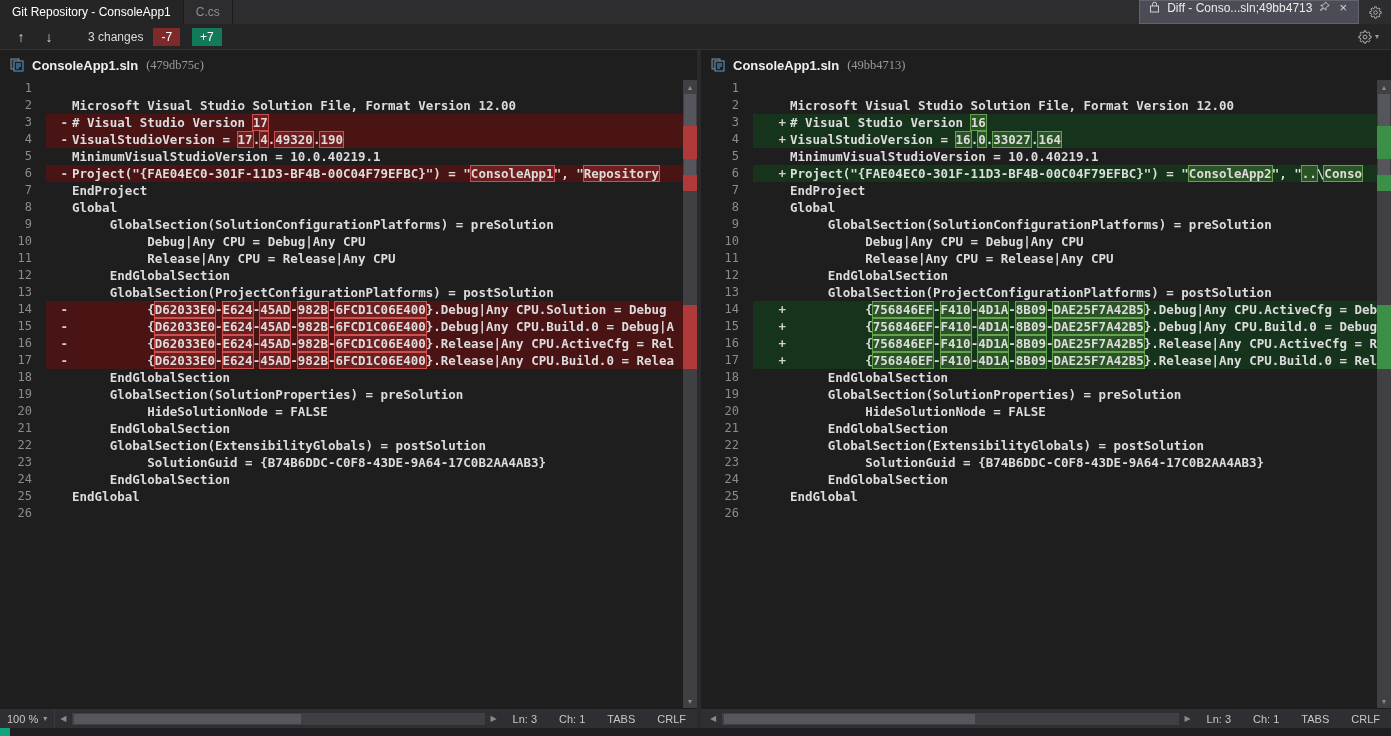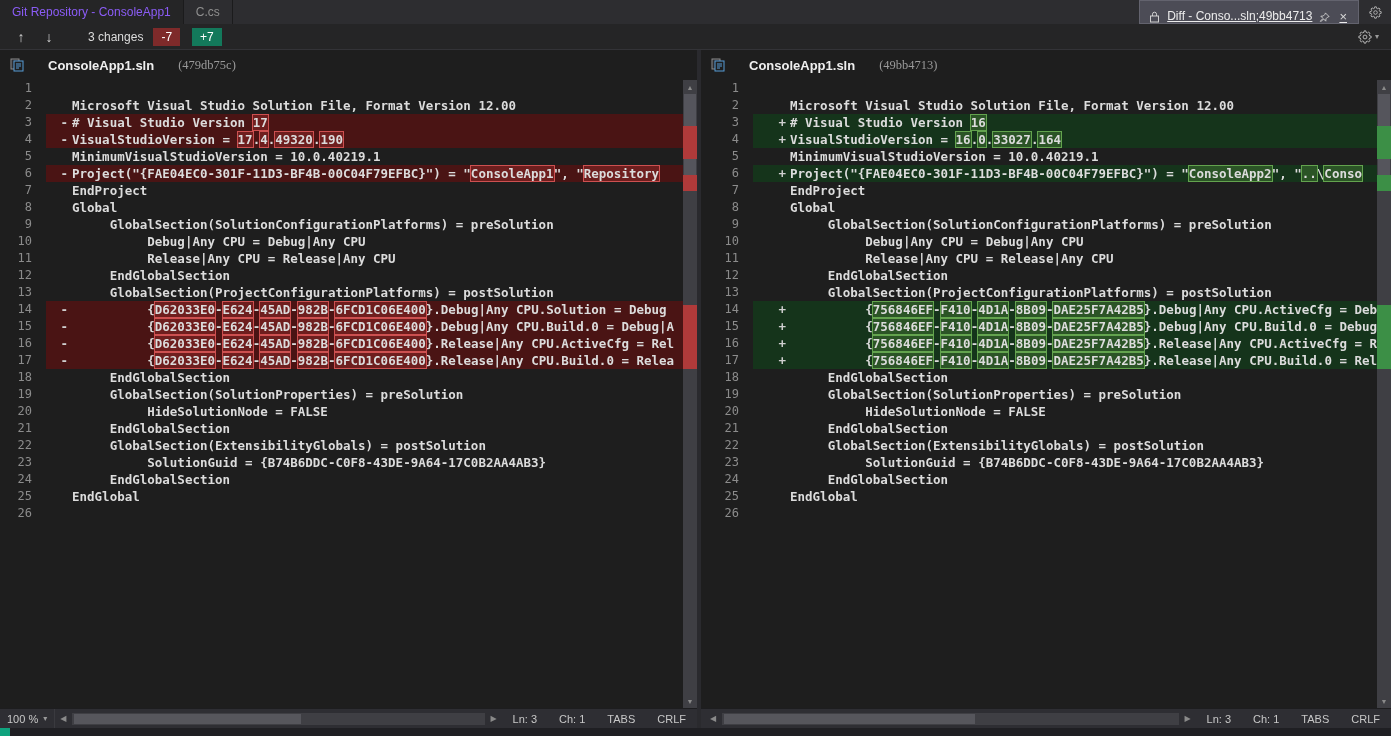--- a/index.html
+++ b/index.html
@@ -2,25 +2,25 @@
 <html style="--del-line-bg: #4A1414; --del-box-bg: #6E1E1E; --del-box-border: #CD5050; --del-mark: #B03A3A; --add-line-bg: #15341B; --add-box-bg: #2B5426; --add-box-border: #63A34E; --add-mark: #3C8F46; --del-badge: #7E2A2A; --add-badge: #13795B; --corner-accent: #0FA37E;"><head>
 <meta charset="utf-8">
 <style>
   * { box-sizing: border-box; }
   html,body { margin:0; padding:0; background:#1E1E1E; }
   body { width:1391px; height:736px; overflow:hidden; font-family:"Liberation Sans",sans-serif; }
   .app { width:1391px; height:736px; display:flex; flex-direction:column; background:#1E1E1E; }
 
   
   .titlebar { height:24px; background:#2D2D30; display:flex; align-items:stretch; flex:none; }
-  .doc-tab { display:flex; align-items:center; padding:0 12px; font-size:12px; color:#8b5cf6;
+  .doc-tab { display:flex; align-items:center; padding:0 12px; font-size:12px; color:#ffffff;
              background:#252526; border-right:1px solid #1B1B1C; cursor:default; }
   .doc-tab.dim { background:#2D2D30; color:#8F8F8F; }
-  .float-tab { margin-left:auto; display:flex; align-items:flex-end; gap:7px; padding:0 9px;
-               background:#4C4C56; border:1px solid #63636E; color:#ECECEC; font-size:12px;text-decoration:underline; }
+  .float-tab { margin-left:auto; display:flex; align-items:flex-start; gap:7px; padding:0 9px;
+               background:#4C4C56; border:1px solid #63636E; color:#ECECEC; font-size:12px; }
   .float-tab .ticon { display:flex; align-items:center; color:#D0D0D0; }
   .close-x { color:#D8D8D8; font-size:13px; line-height:1; padding:0 2px; }
   .win-gear { width:32px; display:flex; align-items:center; justify-content:center; background:#2D2D30; }
 
   
   .toolbar { height:26px; background:#252526; border-bottom:1px solid #333337; display:flex;
              align-items:center; gap:10px; padding:0 12px; flex:none; }
   .nav-arrow { color:#D0D0D0; font-size:14px; width:18px; text-align:center; background:none; border:none; padding:0; }
   .changes-text { color:#DCDCDC; font-size:12px; margin-left:20px; }
   .badge { font-size:12px; color:#FFFFFF; padding:2px 8px; font-family:"Liberation Sans",sans-serif; }
@@ -28,21 +28,21 @@
   .badge-add { background:var(--add-badge,#13795B); margin-left:2px; }
   .toolbar-right { margin-left:auto; display:flex; align-items:center; gap:3px; color:#C5C5C5; }
 
   
   .split { flex:1; display:flex; min-height:0; }
   .pane { display:flex; flex-direction:column; background:#1E1E1E; min-width:0; }
   .pane-left { width:697px; flex:none; }
   .divider { width:4px; background:#2A2A2E; flex:none; }
   .pane-right { flex:1; }
 
-  .pane-header { height:30px; flex:none; display:flex; align-items:center; gap:24px; padding:0 10px; }
+  .pane-header { height:30px; flex:none; display:flex; align-items:center; gap:8px; padding:0 10px; }
   .fname { color:#EFEFEF; font-size:13px; font-weight:bold; }
   .frev { color:#9A9A9A; font-size:12.5px;font-family:Liberation Serif, serif; }
 
   .code-wrap { flex:1; position:relative; min-height:0; }
   .code-lines { position:absolute; top:0; left:0; right:14px; bottom:0; overflow:hidden;
                 font-family:"DejaVu Sans Mono","Liberation Mono",monospace; font-size:12.5px;
                 font-weight:bold; color:#DCDCDC; tab-size:5; -moz-tab-size:5; }
   .row { display:flex; height:17px; line-height:17px; }
   .num { flex:none; width:46px; text-align:right; padding-right:14px; color:#8C8C8C;
          font-size:12px; font-weight:normal; }

